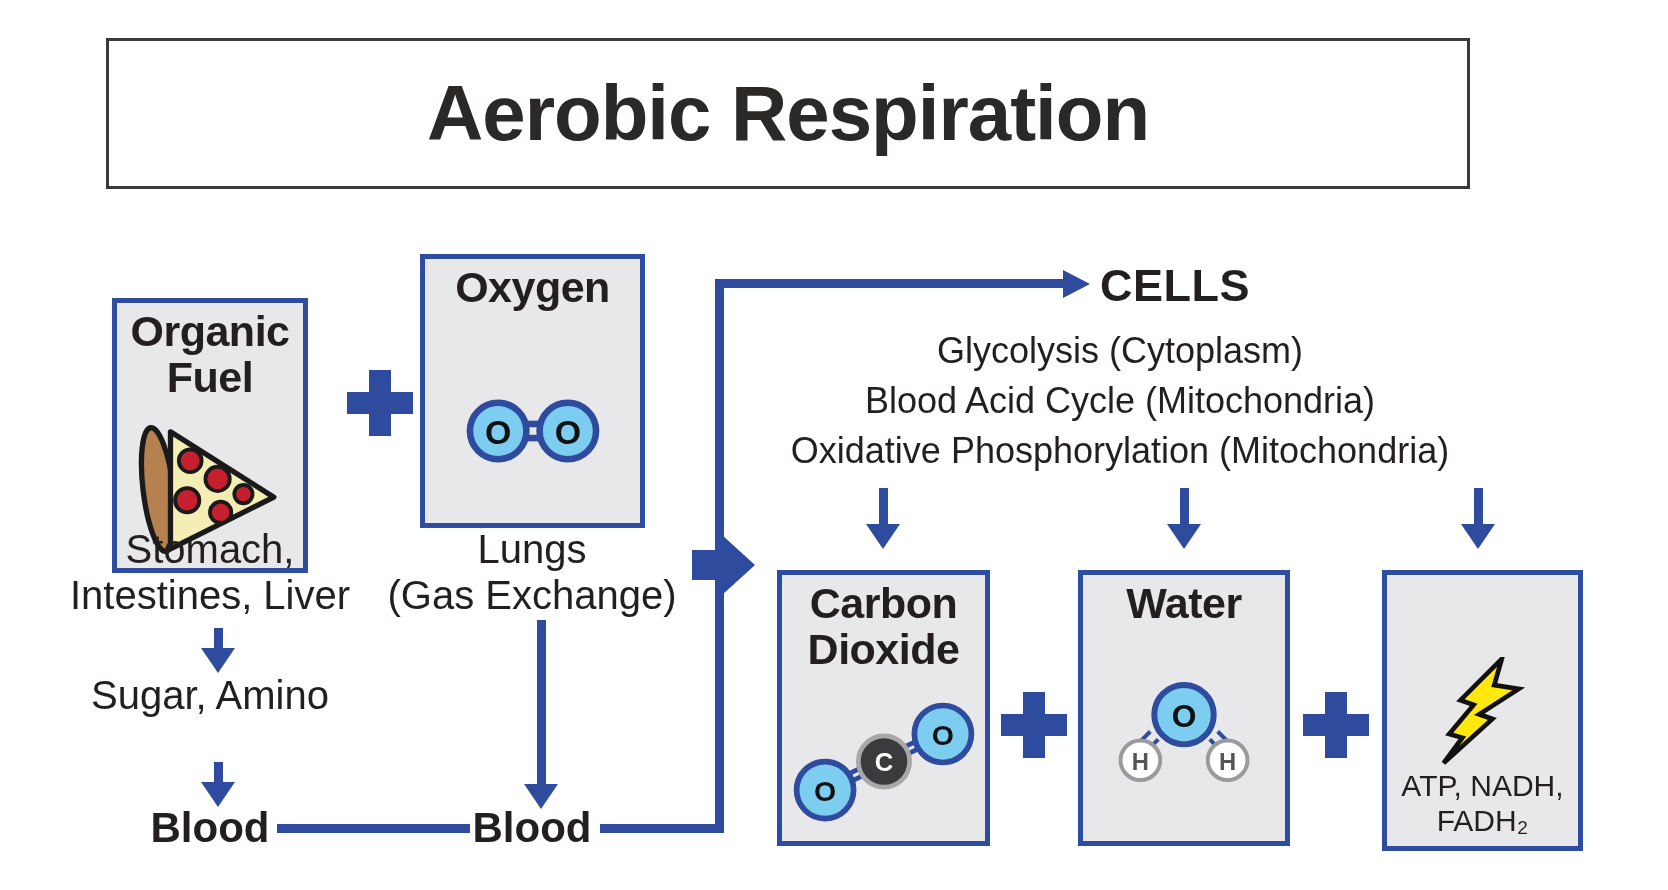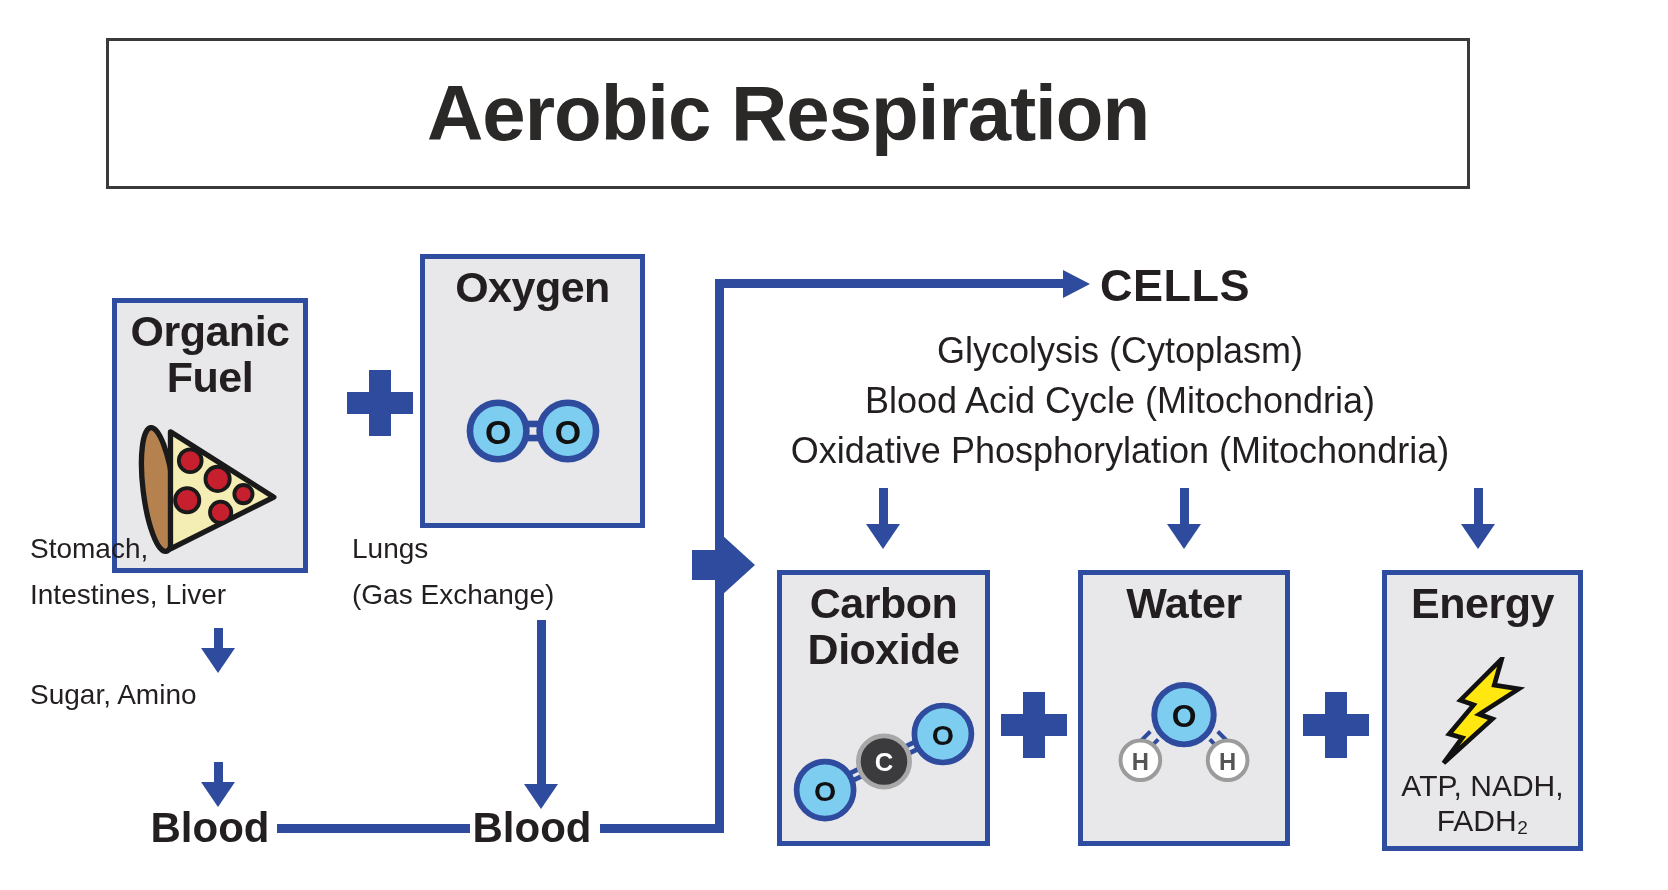--- a/index.html
+++ b/index.html
@@ -41,21 +41,21 @@
 
   
   .plus{position:absolute;width:66px;height:66px;}
   .plus .ph{position:absolute;left:0;top:22px;width:66px;height:22px;background:var(--accent-blue);}
   .plus .pv{position:absolute;left:22px;top:0;width:22px;height:66px;background:var(--accent-blue);}
   .plus-1{left:347px;top:370px;}
   .plus-2{left:1001px;top:692px;}
   .plus-3{left:1303px;top:692px;}
 
   
-  .flow-text{position:absolute;text-align:left;font-size:28px;line-height:46px;color:var(--text-dark);}
+  .flow-text{position:absolute;text-align:center;font-size:40px;line-height:46px;color:var(--text-dark);}
   .stomach-text{left:30px;top:526px;width:360px;}
   .sugar-text{left:30px;top:672px;width:360px;}
   .lungs-text{left:352px;top:526px;width:360px;}
   .blood{position:absolute;text-align:center;font-size:42px;line-height:44px;font-weight:bold;color:var(--text-dark);}
   .blood-1{left:30px;top:806px;width:360px;}
   .blood-2{left:352px;top:806px;width:360px;}
 
   
   .darr{position:absolute;width:34px;display:flex;flex-direction:column;align-items:center;}
   .darr .shaft{width:9px;background:var(--accent-blue);}
@@ -219,21 +219,20 @@
       <text class="atom-letter" x="124" y="87" font-size="24" fill="#555" text-anchor="middle" dominant-baseline="central">H</text>
     </svg>
   </div>
 
   <div class="plus plus-3" aria-hidden="true">
     <div class="ph"></div>
     <div class="pv"></div>
   </div>
 
   <div class="rbox box-energy">
-    <div class="rbox-label">Energy</div>
     <svg class="mol mol-bolt" width="94" height="108" viewBox="0 0 100 115">
       <polygon points="70,2 26,46 40,51 14,82 28,86 8,113 60,66 46,61 88,34 62,30" style="fill:var(--bolt-yellow)" stroke="#111111" stroke-width="5" stroke-linejoin="miter"></polygon>
     </svg>
     <div class="energy-sub">
       <div>ATP, NADH,</div>
       <div>FADH₂</div>
     </div>
   </div>
 
 </div>

